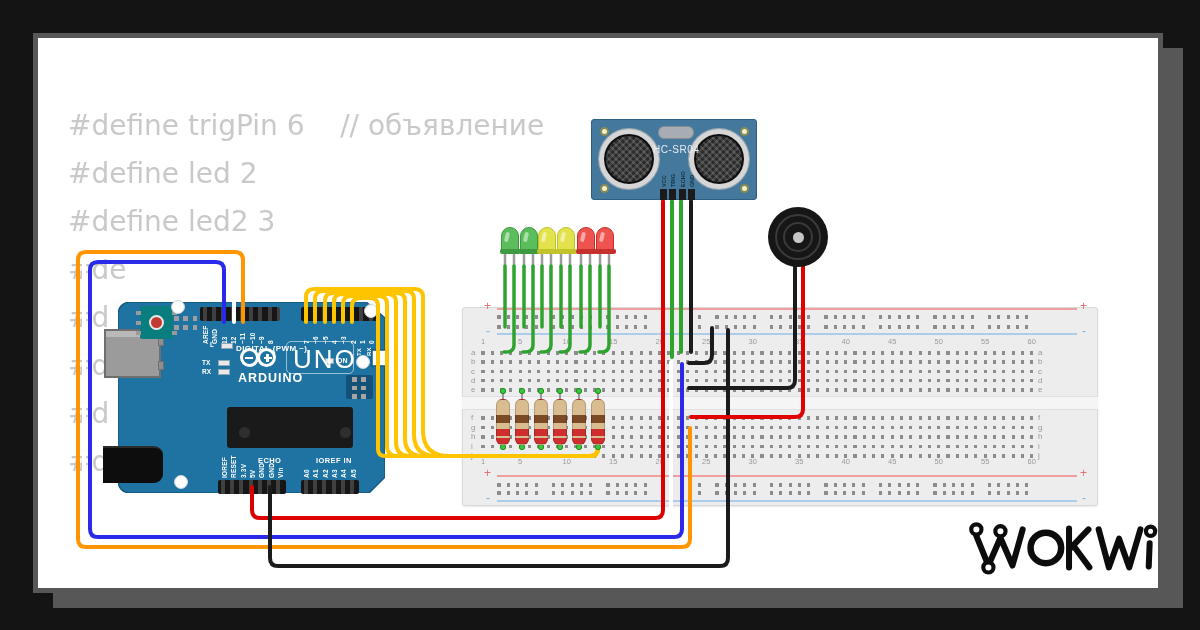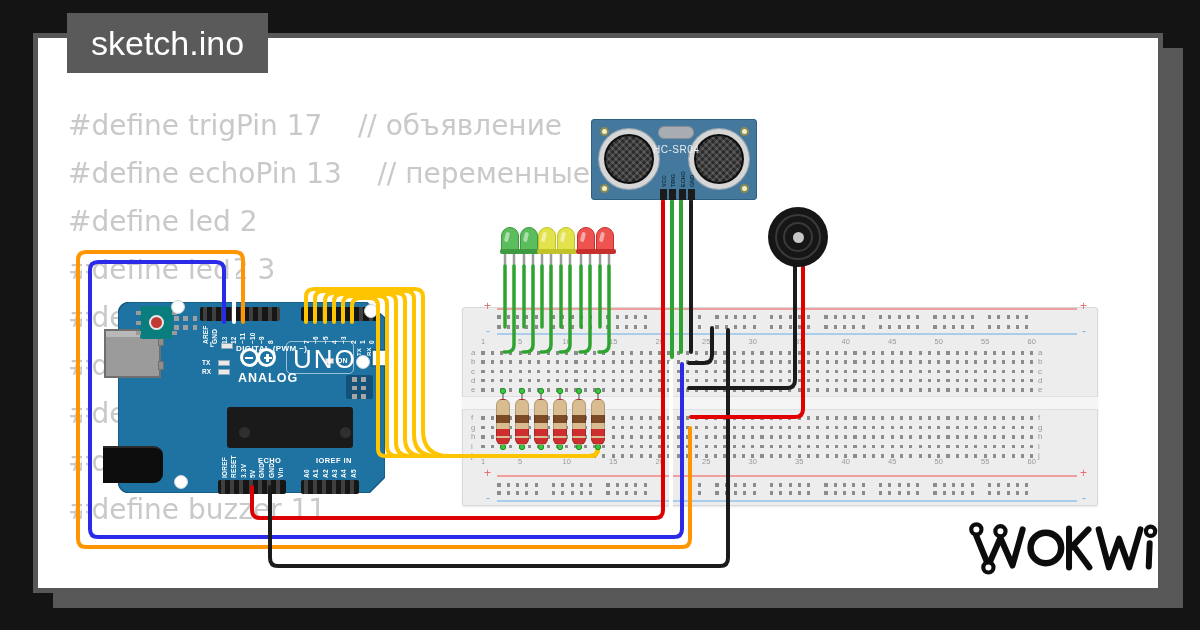--- a/index.html
+++ b/index.html
@@ -77,22 +77,21 @@
   #wokwi-logo{position:absolute;left:968px;top:516px;z-index:9;}
 </style>
 </head>
 <body>
 
 <div id="screen">
 
   <div id="card"></div>
 
   <div id="code">
-      <div class="code-line" style="">#define trigPin 17    // объявление</div>
-      <div class="code-line" style="">#define echoPin 13    // переменные</div>
+      <div class="code-line" style="">#define trigPin 6    // объявление</div>
       <div class="code-line" style="">#define led 2</div>
       <div class="code-line" style="">#define led2 3</div>
       <div class="code-line" style="">#de</div>
       <div class="code-line" style="">#d</div>
       <div class="code-line" style="">#de</div>
       <div class="code-line" style="">#d</div>
       <div class="code-line" style="">#define buzzer 11</div>
     </div>
 
   <div id="breadboard"></div>
@@ -1047,21 +1046,21 @@
     <div class="board-text" style="left:337px;top:357px;font-size:7px;">ON</div>
     <div class="led-rect" style="left:325px;top:358px;width:9px;"></div>
 
     <div class="abs" style="left:240px;top:348px;width:19px;height:19px;border:3.5px solid #fff;border-radius:50%;"></div>
     <div class="abs" style="left:257px;top:348px;width:19px;height:19px;border:3.5px solid #fff;border-radius:50%;"></div>
     <div class="abs" style="left:245px;top:356.5px;width:8px;height:2.5px;background:#fff;"></div>
     <div class="abs" style="left:263.5px;top:356.5px;width:8px;height:2.5px;background:#fff;"></div>
     <div class="abs" style="left:266.3px;top:353.8px;width:2.5px;height:8px;background:#fff;"></div>
     <div class="abs" style="left:286px;top:341px;width:68px;height:33px;border:1.5px solid rgba(255,255,255,.55);border-radius:5px;"></div>
     <div class="abs" style="left:293px;top:344px;color:#fff;font-size:26px;letter-spacing:2px;">UNO</div>
-    <div class="board-text" style="left:238px;top:371px;font-size:12.5px;letter-spacing:1px;">ANALOG</div>
+    <div class="board-text" style="left:238px;top:371px;font-size:12.5px;letter-spacing:1px;">ARDUINO</div>
 
     <div class="abs" style="left:227px;top:407px;width:126px;height:41px;background:#1a1a1a;border-radius:3px;"></div>
     <div class="abs" style="left:239px;top:427px;width:11px;height:11px;border-radius:50%;background:#2f2f2f;"></div>
     <div class="abs" style="left:340px;top:427px;width:11px;height:11px;border-radius:50%;background:#2f2f2f;"></div>
 
     <div class="hole" style="left:171px;top:300px;"></div>
     <div class="hole" style="left:364px;top:304px;"></div>
     <div class="hole" style="left:356px;top:355px;"></div>
     <div class="hole" style="left:174px;top:475px;"></div>
   </div>
@@ -1177,23 +1176,20 @@
       </div>
   </div>
 
   <div id="buzzer">
     <div class="ring" style="left:768px;top:207px;width:60px;height:60px;background:#161616;"></div>
     <div class="ring" style="left:775px;top:214px;width:46px;height:46px;border:2px solid #3a3a3a;"></div>
     <div class="ring" style="left:783px;top:222px;width:30px;height:30px;border:2px solid #3a3a3a;"></div>
     <div class="ring" style="left:792.5px;top:231.5px;width:11px;height:11px;background:#c6c6c6;"></div>
   </div>
 
-  <div id="title-box">
-    <span>sketch.ino</span>
-  </div>
 
   <svg id="wokwi-logo" width="190" height="62" viewBox="0 0 205 64">
     <g fill="none" stroke="#0c0c0c" stroke-width="6.5" stroke-linecap="round" stroke-linejoin="round">
       <path d="M9,20 L22,52 L35,22 L48,52 L59,13"></path>
       <circle cx="84" cy="33" r="16.5" stroke-width="7"></circle>
       <path d="M109,12 L109,54"></path>
       <path d="M130,13 L111,33"></path>
       <path d="M114,31 L131,54"></path>
       <path d="M141,13 L152,54 L163,23 L174,54 L186,13"></path>
       <path d="M196,28 L195,53"></path>

